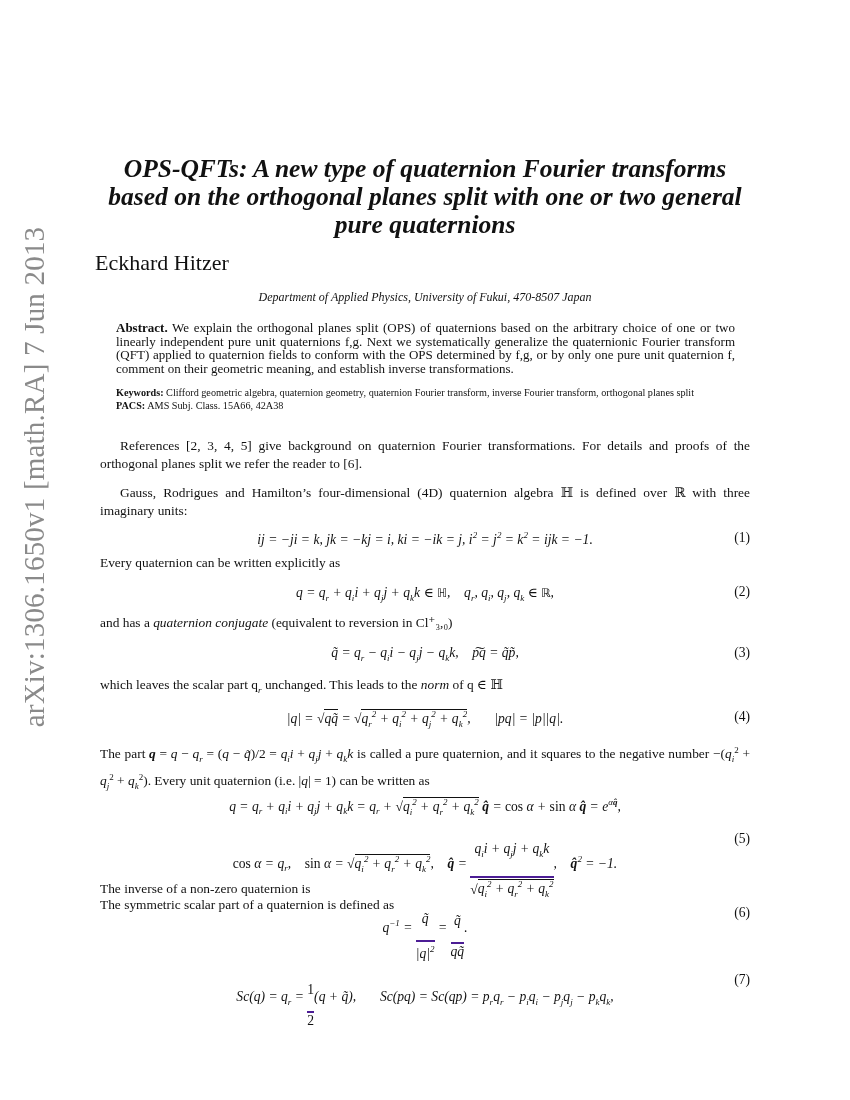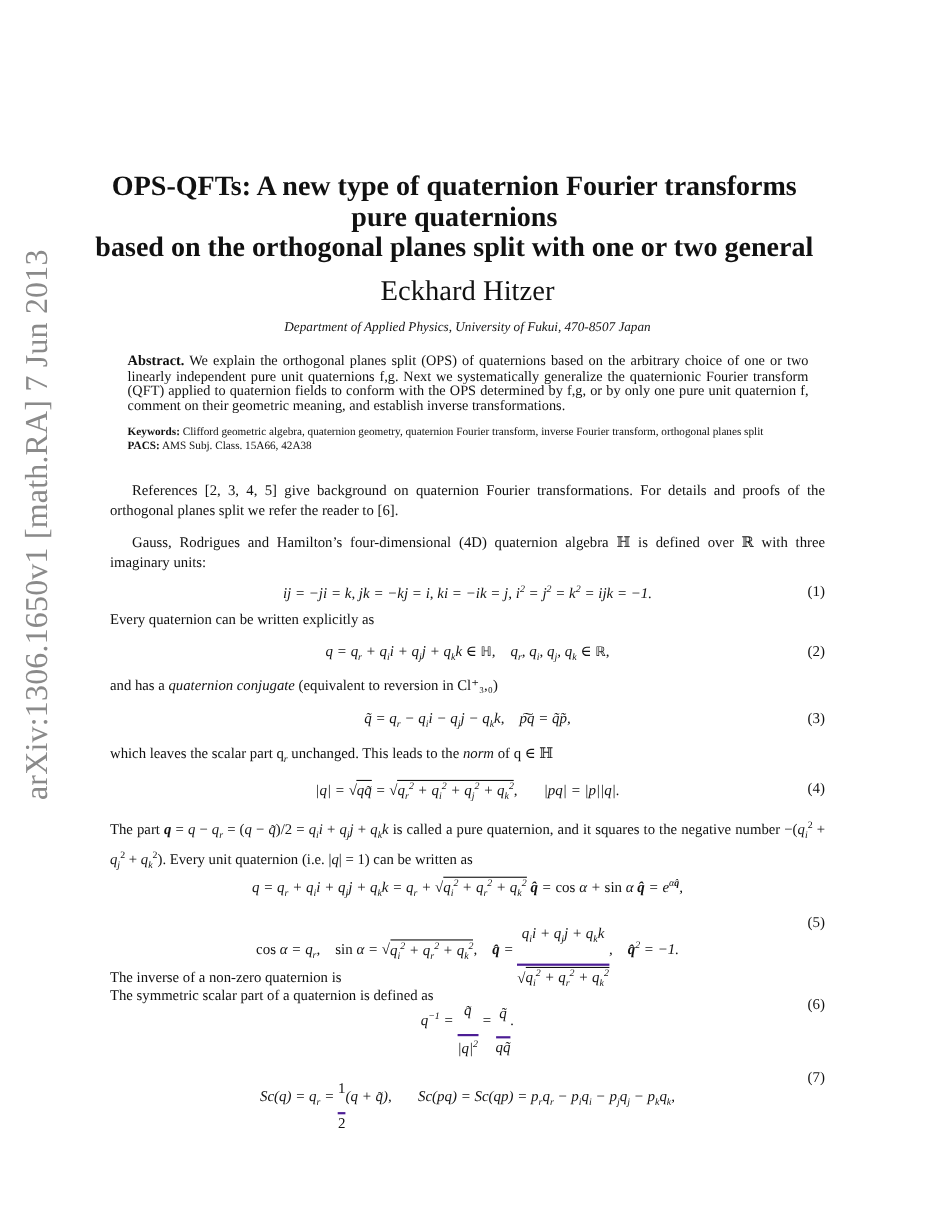--- a/index.html
+++ b/index.html
@@ -2,23 +2,23 @@
 <html><head>
 <meta charset="utf-8">
 <style>
   html, body { margin:0; padding:0; background:#ffffff; }
   body { width:850px; height:1100px; position:relative; overflow:hidden;
          font-family:"Liberation Serif", "DejaVu Serif", serif; color:#111; }
   .sidebar { position:absolute; left:14px; top:262px; width:40px; height:430px; }
   .sidebar span { position:absolute; left:50%; top:50%; white-space:nowrap;
          transform:translate(-50%,-50%) rotate(-90deg); font-size:29px; color:#8a8a8a;
          font-family:"Liberation Serif", serif; letter-spacing:0.2px; }
-  .title { position:absolute; left:83px; top:155px; width:660px; text-align:center;
-         font-weight:bold; font-size:25.5px; line-height:28px; }
-  .author { position:absolute; left:95px; top:250px; width:660px; text-align:center; font-size:26px; }
+  .title { position:absolute; left:95px; top:155px; width:660px; text-align:center;
+         font-weight:bold; font-size:25.5px; line-height:28px;font-style:italic; }
+  .author { position:absolute; left:95px; top:250px; width:660px; text-align:left; font-size:22px; }
   .affil { position:absolute; left:95px; top:290px; width:660px; text-align:center; font-style:italic; font-size:12px; }
   .abstract { position:absolute; left:116px; top:321px; width:619px; font-size:13px; line-height:13.6px; text-align:justify; }
   .abstract b { font-weight:bold; }
   .kw { position:absolute; left:116px; top:387px; width:619px; font-size:10.2px; line-height:12.6px; text-align:justify; }
   .body { position:absolute; left:100px; width:650px; font-size:13.4px; line-height:17.5px; text-align:justify; }
   .indent { text-indent:20px; }
   .eq { position:absolute; left:100px; width:650px; height:24px; font-size:13.6px; }
   .eq .m { position:absolute; left:0; right:0; text-align:center; font-style:italic; white-space:nowrap; }
   .eq .n { position:absolute; right:0; top:0; font-style:normal; }
   i { }
@@ -32,22 +32,22 @@
 </style>
 </head>
 <body>
 
 <div class="sidebar">
   <span>arXiv:1306.1650v1  [math.RA]  7 Jun 2013</span>
 </div>
 
 <div class="title">
   <div>OPS-QFTs: A new type of quaternion Fourier transforms</div>
+  <div>based on the orthogonal planes split with one or two general</div>
   <div>pure quaternions</div>
-  <div>based on the orthogonal planes split with one or two general</div>
 </div>
 <div class="author">Eckhard Hitzer</div>
 <div class="affil">Department of Applied Physics, University of Fukui, 470-8507 Japan</div>
 
 <div class="abstract">
   <b>Abstract.</b>
   <span>We explain the orthogonal planes split (OPS) of quaternions based on the arbitrary choice of one or two linearly independent pure unit quaternions f,g. Next we systematically generalize the quaternionic Fourier transform (QFT) applied to quaternion fields to conform with the OPS determined by f,g, or by only one pure unit quaternion f, comment on their geometric meaning, and establish inverse transformations.</span>
 </div>
 
 <div class="kw">

